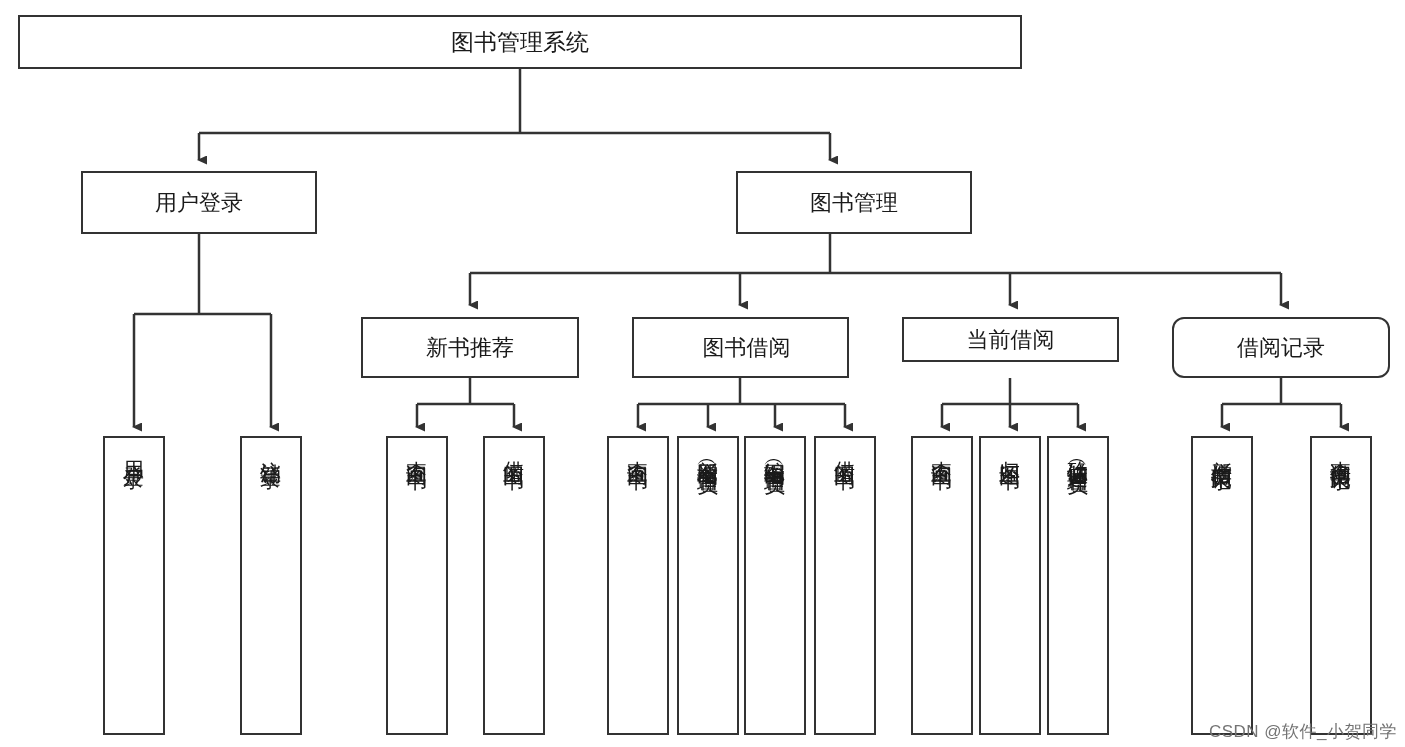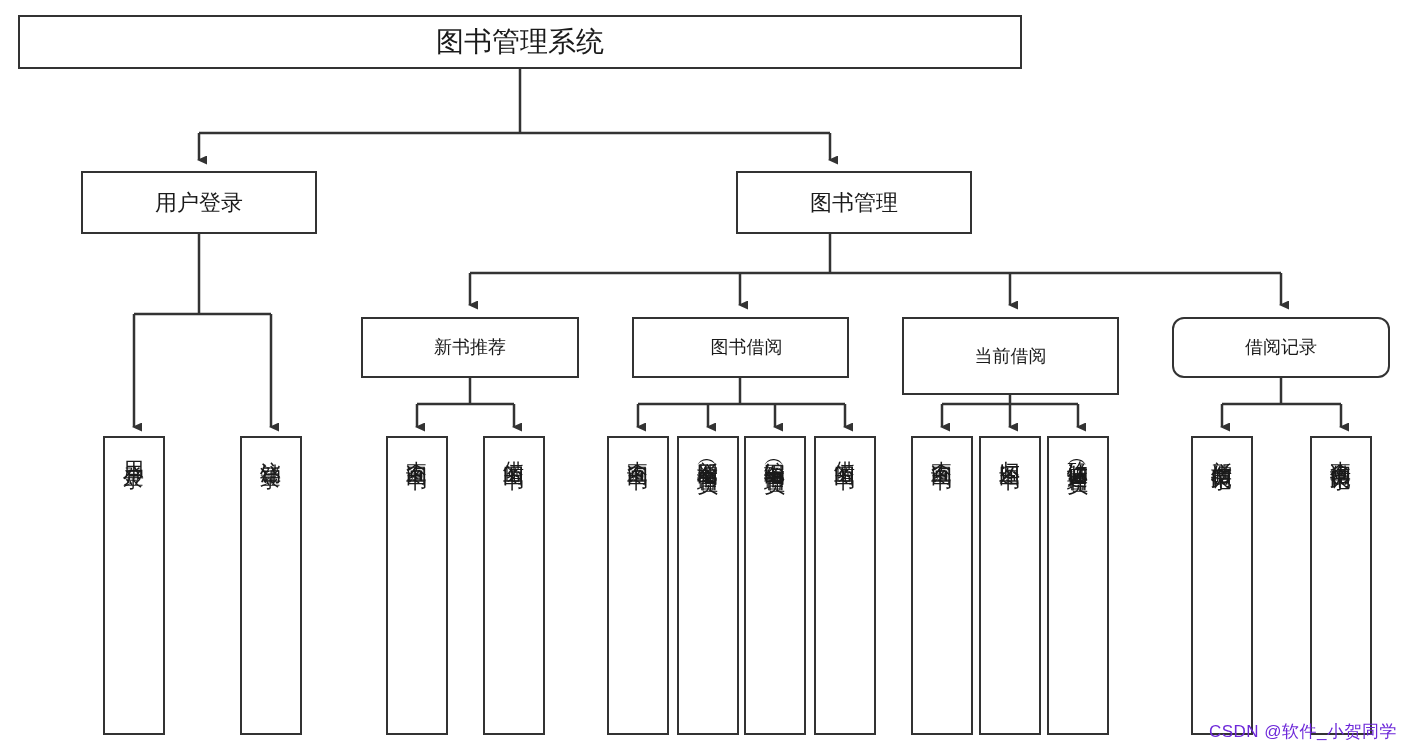--- a/index.html
+++ b/index.html
@@ -34,27 +34,27 @@
     align-items: center;
     justify-content: center;
     color: #1a1a1a;
     text-align: center;
   }
   .node .label {
     display: block;
     line-height: 1.05;
   }
   .node-root {
-    font-size: 28px;
+    font-size: 23px;
   }
   .node-l2 {
     font-size: 22px;
   }
   .node-l3 {
-    font-size: 18px;
+    font-size: 22px;
   }
   .node-leaf {
     font-size: 21px;
     padding: 6px 0 6px 0;
     align-items: flex-start;
     justify-content: center;
   }
   .node-leaf .label {
     writing-mode: vertical-rl;
     text-orientation: upright;
@@ -63,21 +63,21 @@
     white-space: nowrap;
   }
   .node-leaf.leaf-long .label {
     letter-spacing: 2px;
   }
   .watermark {
     position: absolute;
     right: 8px;
     bottom: 4px;
     font-size: 17px;
-    color: #6d28d9;
+    color: #737373;
     letter-spacing: 0.5px;
     white-space: nowrap;
   }
 </style>
 </head>
 <body>
 
 <div id="canvas">
 
   <svg class="wires" viewBox="0 0 1405 747">
@@ -140,21 +140,21 @@
   <div class="node node-l2" style="left:712px; top:171px; width:236px; height:63px;margin-left:24px;">
     <span class="label">图书管理</span>
   </div>
 
   <div class="node node-l3" style="left:361px; top:317px; width:218px; height:61px;">
     <span class="label">新书推荐</span>
   </div>
   <div class="node node-l3" style="left:632px; top:317px; width:217px; height:61px;padding-left:12px;">
     <span class="label">图书借阅</span>
   </div>
-  <div class="node node-l3" style="left:902px; top:317px; width:217px; height:78px;">
+  <div class="node node-l3" style="left:902px; top:317px; width:217px; height:45px;">
     <span class="label">当前借阅</span>
   </div>
   <div class="node node-l3" style="left:1172px; top:317px; width:218px; height:61px;border-radius:12px;">
     <span class="label">借阅记录</span>
   </div>
 
   <div class="node node-leaf" style="left:103px; top:436px; width:62px; height:299px;">
     <span class="label">用户登录</span>
   </div>
   <div class="node node-leaf" style="left:240px; top:436px; width:62px; height:299px;">

